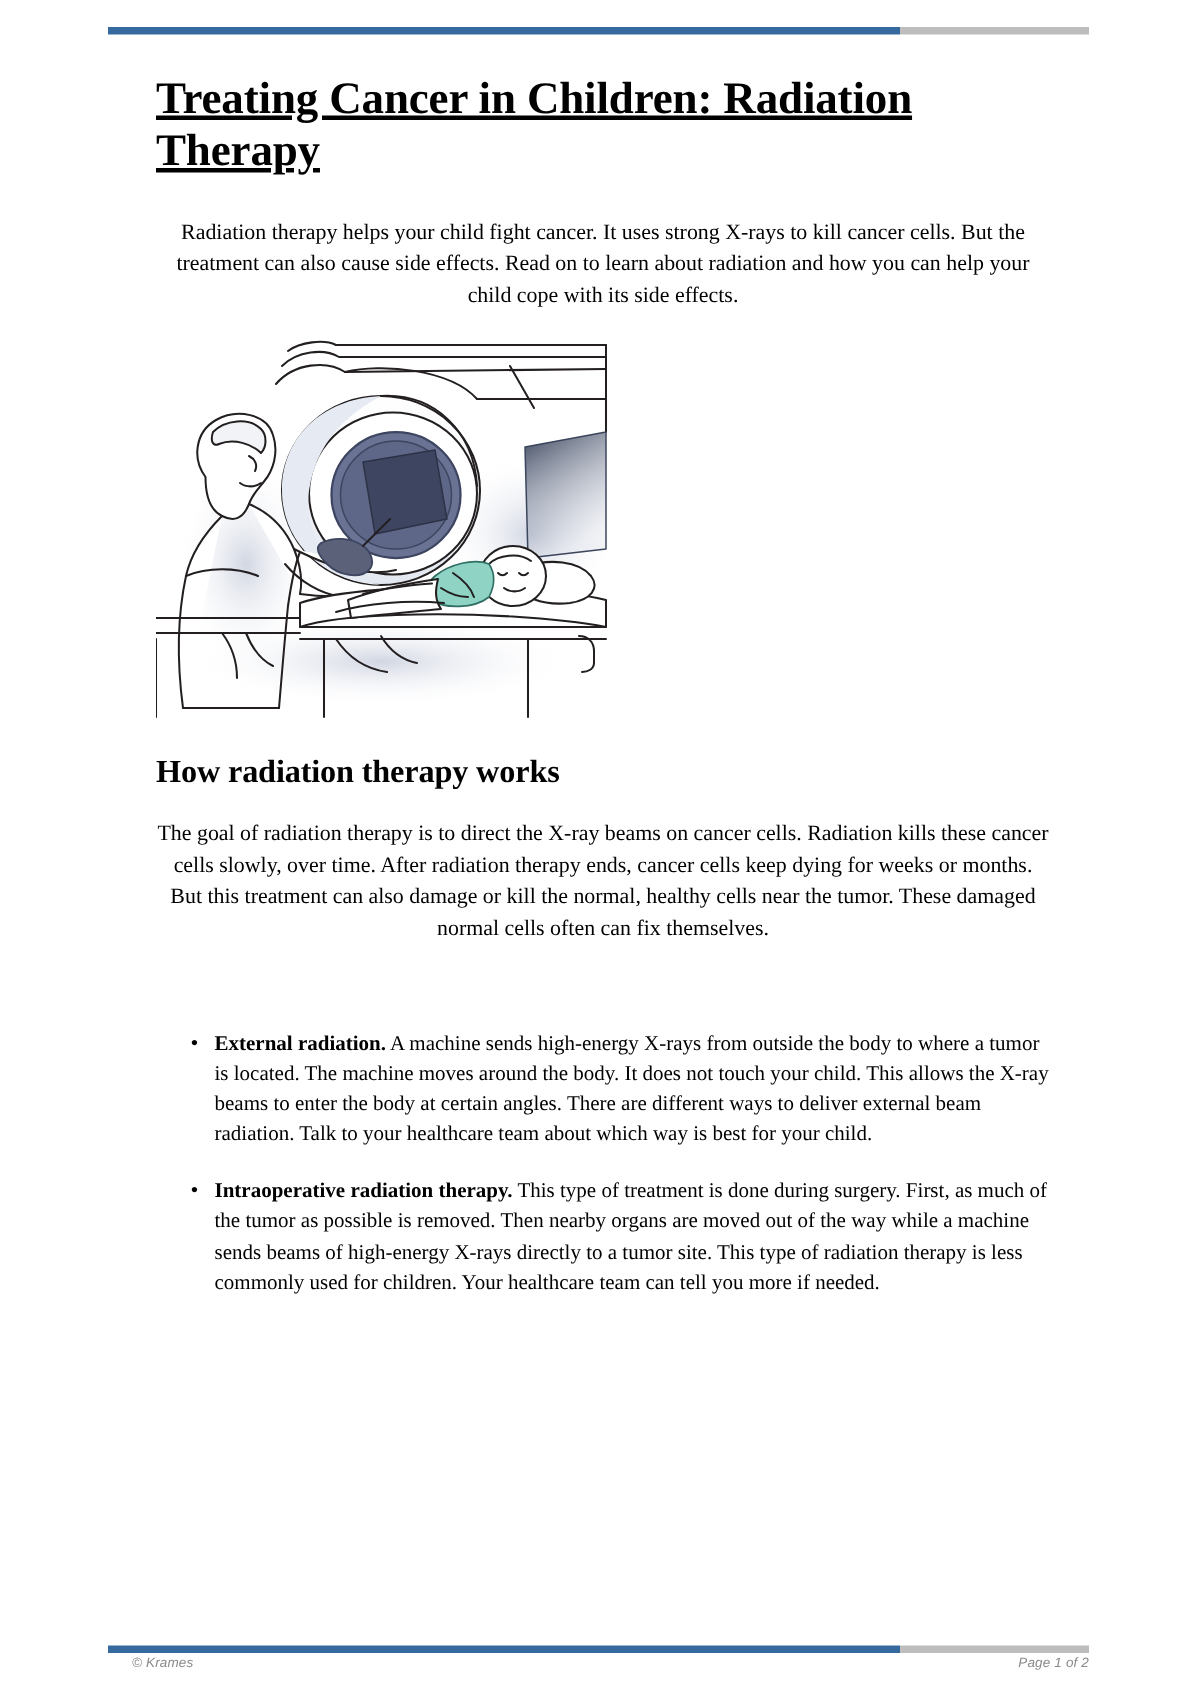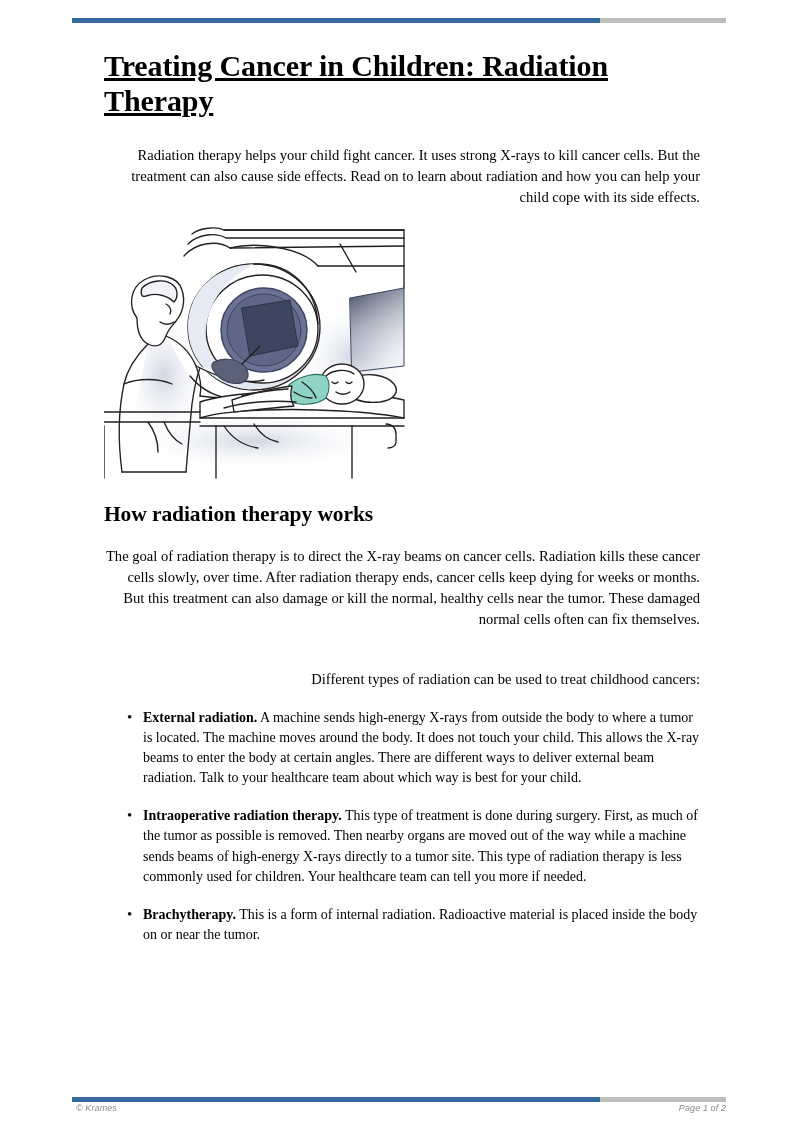--- a/index.html
+++ b/index.html
@@ -48,21 +48,21 @@
   .footer-text {
     position: absolute;
     top: 1103px;
     font-family: "Liberation Sans", "DejaVu Sans", sans-serif;
     font-style: italic;
     font-size: 9px;
     color: #8a8a8a;
     letter-spacing: 0.1px;
     white-space: nowrap;
   }
-  .footer-left  { left: 76px; }
+  .footer-left  { left: 88px; }
   .footer-right { right: 74px; }
 
   
   .content {
     position: absolute;
     left: 104px;
     top: 48px;
     width: 596px;
   }
 
@@ -81,21 +81,21 @@
     line-height: 1.2;
     font-weight: bold;
     margin: 0;
     letter-spacing: -0.1px;
   }
 
   p.body-text {
     font-size: 14.6px;
     line-height: 1.44;
     margin: 0;
-    text-align: right;
+    text-align: center;
   }
 
   .space-xl { height: 26px; }
   .space-lg { height: 21px; }
   .space-md { height: 18px; }
 
   ul.bullets {
     margin: 0;
     padding: 0 0 0 0;
     list-style: none;
@@ -263,34 +263,30 @@
 
     <div class="space-md"></div>
 
     <p class="body-text">The goal of radiation therapy is to direct the X-ray beams on cancer cells. Radiation kills these cancer cells slowly, over time. After radiation therapy ends, cancer cells keep dying for weeks or months. But this treatment can also damage or kill the normal, healthy cells near the tumor. These damaged normal cells often can fix themselves.</p>
 
     <div class="space-lg"></div>
 
 
     <div class="space-md"></div>
 
-    <p class="body-text">Different types of radiation can be used to treat childhood cancers:</p>
 
     <div class="space-md"></div>
 
     <ul class="bullets">
       <li>
         <span class="lead-in">External radiation.</span><span> A machine sends high-energy X-rays from outside the body to where a tumor is located. The machine moves around the body. It does not touch your child. This allows the X-ray beams to enter the body at certain angles. There are different ways to deliver external beam radiation. Talk to your healthcare team about which way is best for your child.</span>
       </li>
       <li>
         <span class="lead-in">Intraoperative radiation therapy.</span><span> This type of treatment is done during surgery. First, as much of the tumor as possible is removed. Then nearby organs are moved out of the way while a machine sends beams of high-energy X-rays directly to a tumor site. This type of radiation therapy is less commonly used for children. Your healthcare team can tell you more if needed.</span>
       </li>
-      <li>
-        <span class="lead-in">Brachytherapy.</span><span> This is a form of internal radiation. Radioactive material is placed inside the body on or near the tumor.</span>
-      </li>
     </ul>
 
     <div class="space-lg"></div>
 
 
     <div class="space-md"></div>
 
 
   </div>
 

